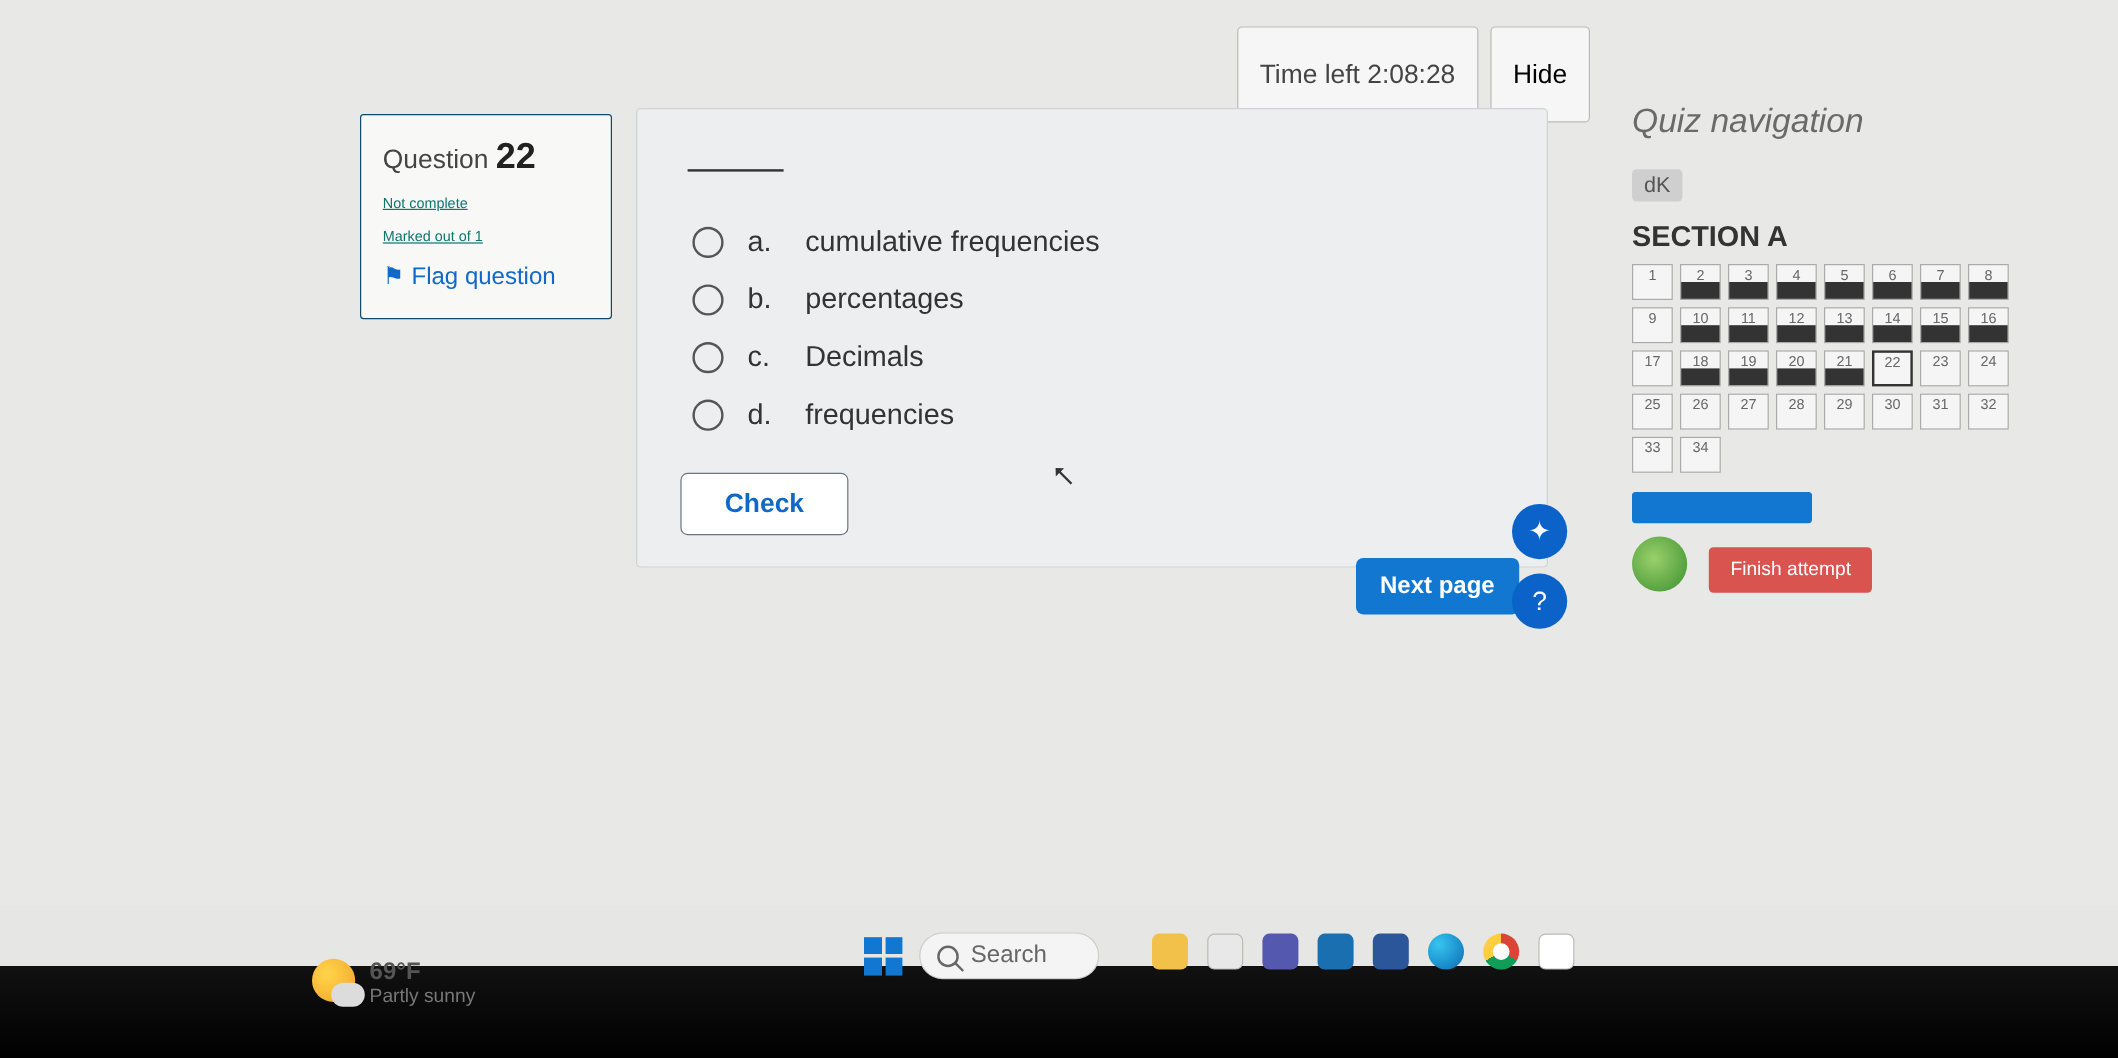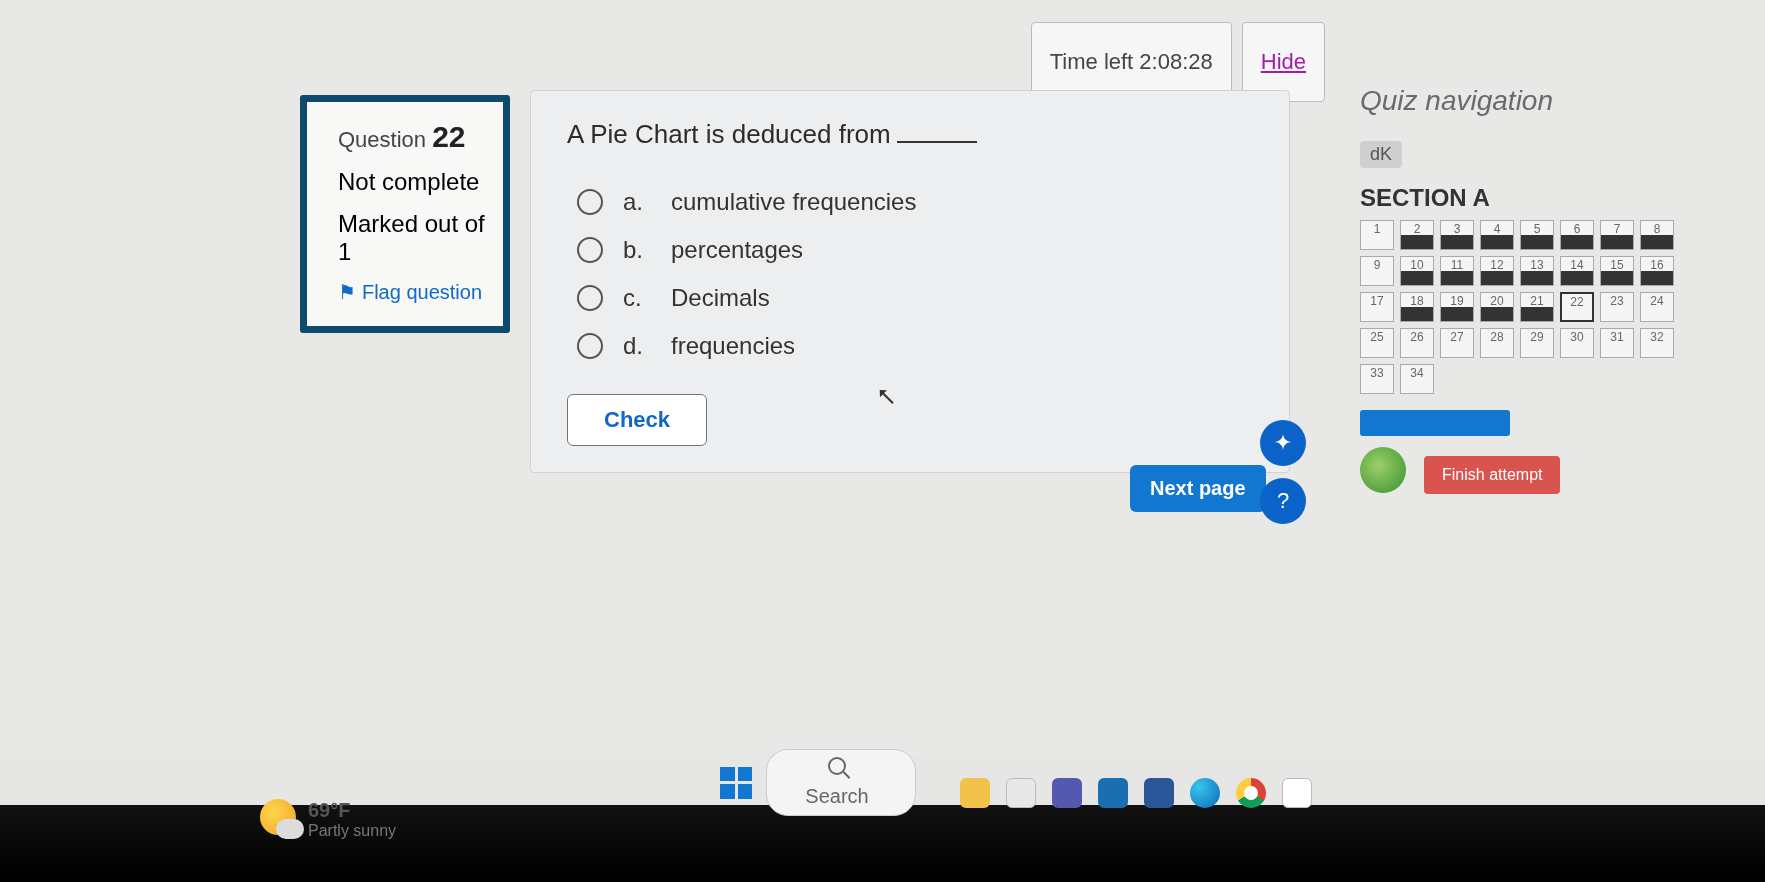--- a/index.html
+++ b/index.html
@@ -23,36 +23,36 @@
     align-items: center;
   }
   .timer-box, .hide-btn {
     border: 1px solid #bbb;
     background: #f6f6f6;
     border-radius: 4px;
     padding: 26px 18px;
     font-size: 22px;
     color: #444;
   }
-  .hide-btn { cursor: pointer; color: #a21caf; text-decoration: underline; }
+  .hide-btn { cursor: pointer; color: #000000; }
 
   
   .qinfo {
     position: absolute;
     top: 95px;
     left: 300px;
     width: 210px;
     background: #f8f8f7;
-    border: 7px solid #0c4a6e;
+    border: 1px solid #0c4a6e;
     border-radius: 3px;
-    padding: 18px 18px 22px 31px;
+    padding: 18px 18px 22px 18px;
   }
   .qinfo .qhead { font-size: 22px; color: #444; margin-bottom: 14px; }
   .qinfo .qhead .num { font-size: 30px; font-weight: 700; color: #222; }
-  .qinfo .line { font-size: 24px; color: #000000; margin-bottom: 14px; }
+  .qinfo .line { font-size: 12px; color: #0f766e; margin-bottom: 14px; text-decoration: underline; }
   .qinfo .flag { color: #1068c9; font-size: 20px; cursor: pointer; }
   .qinfo .flag .flagicon { display:inline-block; margin-right:6px; }
 
   
   .qbody {
     position: absolute;
     top: 90px;
     left: 530px;
     width: 760px;
     background: #eceeef;
@@ -213,21 +213,20 @@
   }
   .winlogo div { background:#1177d1; }
   .searchpill {
     display:flex; align-items:center; gap:10px;
     background:#f4f4f4; border:1px solid #ccc;
     border-radius:22px;
     padding:7px 22px 7px 14px;
     font-size:20px; color:#666;
     cursor:text;
     min-width: 150px;
-    flex-direction: column;
   }
   .searchpill .mag {
     width:18px; height:18px; border:2px solid #666; border-radius:50%;
     position:relative;
   }
   .searchpill .mag::after{
     content:""; position:absolute; width:9px; height:2px; background:#666;
     right:-7px; bottom:-3px; transform:rotate(45deg);
   }
 
@@ -270,21 +269,21 @@
   </div>
   <div class="line">Not complete</div>
   <div class="line">Marked out of 1</div>
   <div class="flag">
     <span class="flagicon">⚑</span><span>Flag question</span>
   </div>
 </div>
 
 <div class="qbody">
   <div class="qtext">
-    <span>A Pie Chart is deduced from</span><span class="blank"></span>
+    <span class="blank"></span>
   </div>
   <div class="answers">
     <label class="answer">
       <span class="radio"></span>
       <span class="letter">a.</span>
       <span>cumulative frequencies</span>
     </label>
     <label class="answer">
       <span class="radio"></span>
       <span class="letter">b.</span>

